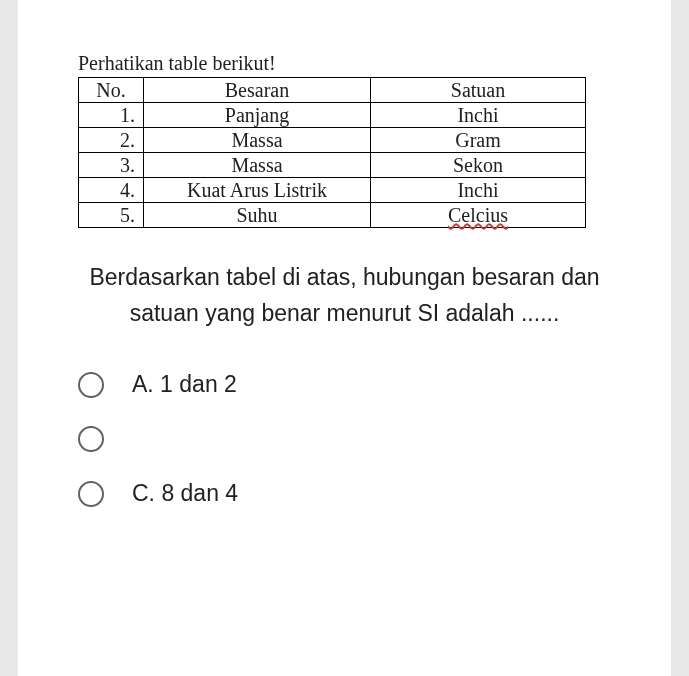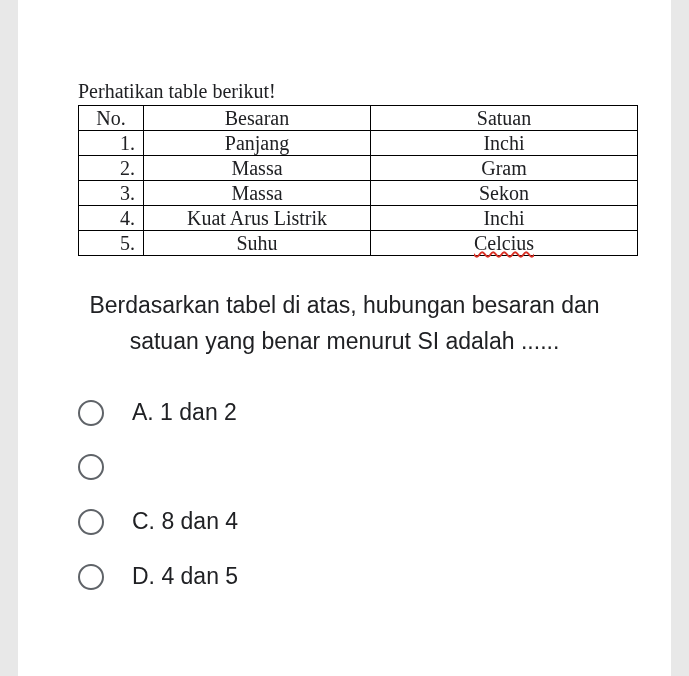--- a/index.html
+++ b/index.html
@@ -13,30 +13,30 @@
   }
   .card {
     box-sizing: border-box;
     margin: 0 18px;
     background: #ffffff;
     height: 100%;
     padding: 0 0 0 0;
     position: relative;
   }
   .inner {
-    padding: 80px 60px 0 60px;
+    padding: 52px 60px 0 60px;
   }
   .table-caption {
     font-family: "Times New Roman", Times, serif;
     font-size: 20px;
     margin: 0 0 2px 0;
   }
   table.data {
     border-collapse: collapse;
-    width: 560px;
+    width: 508px;
     font-family: "Times New Roman", Times, serif;
     font-size: 20px;
     table-layout: fixed;
   }
   table.data th, table.data td {
     border: 1px solid #000;
     padding: 0 8px;
     line-height: 24px;
     vertical-align: middle;
   }
@@ -138,20 +138,16 @@
         <span class="radio"></span>
         <span class="opt-label">A. 1 dan 2</span>
       </div>
       <div class="option">
         <span class="radio"></span>
       </div>
       <div class="option">
         <span class="radio"></span>
         <span class="opt-label">C. 8 dan 4</span>
       </div>
-      <div class="option">
-        <span class="radio"></span>
-        <span class="opt-label">D. 4 dan 5</span>
-      </div>
     </div>
 
   </div>
 </div>
 
 </body></html>

